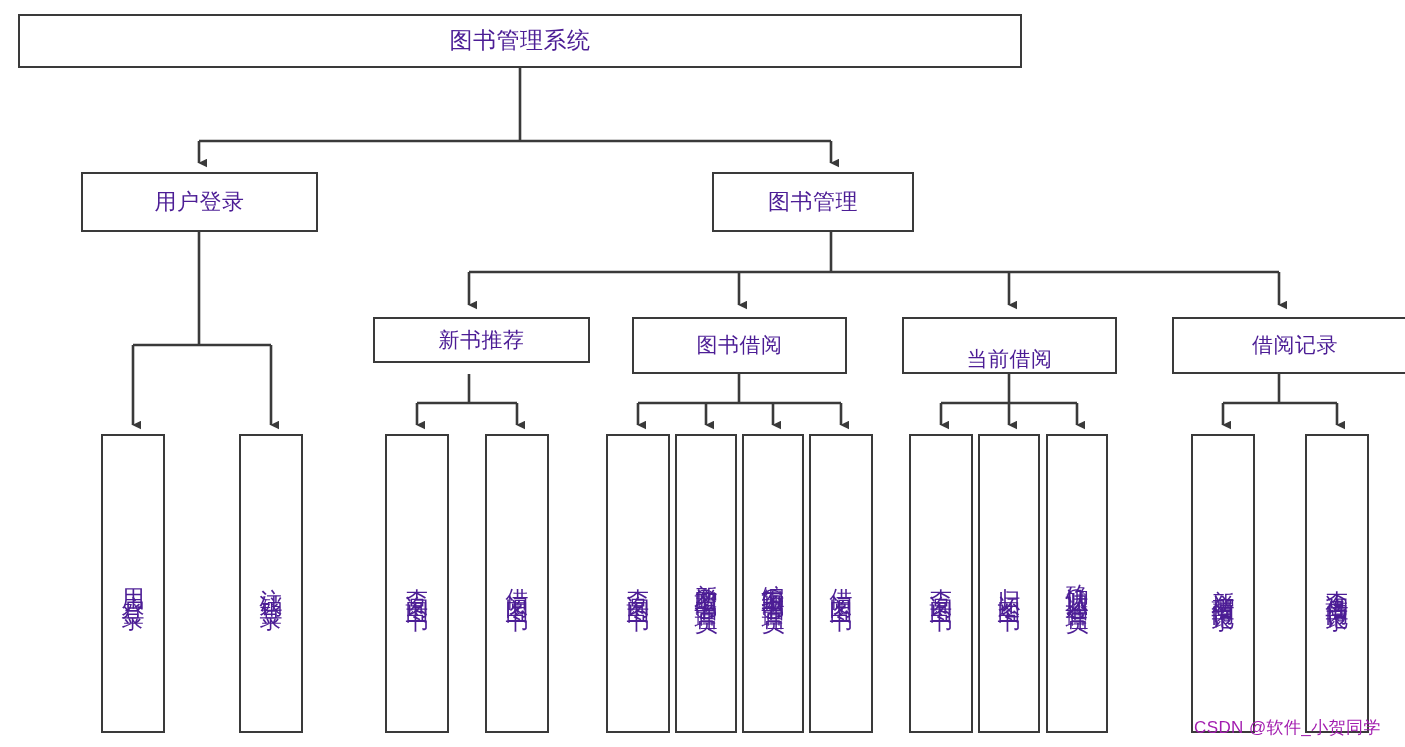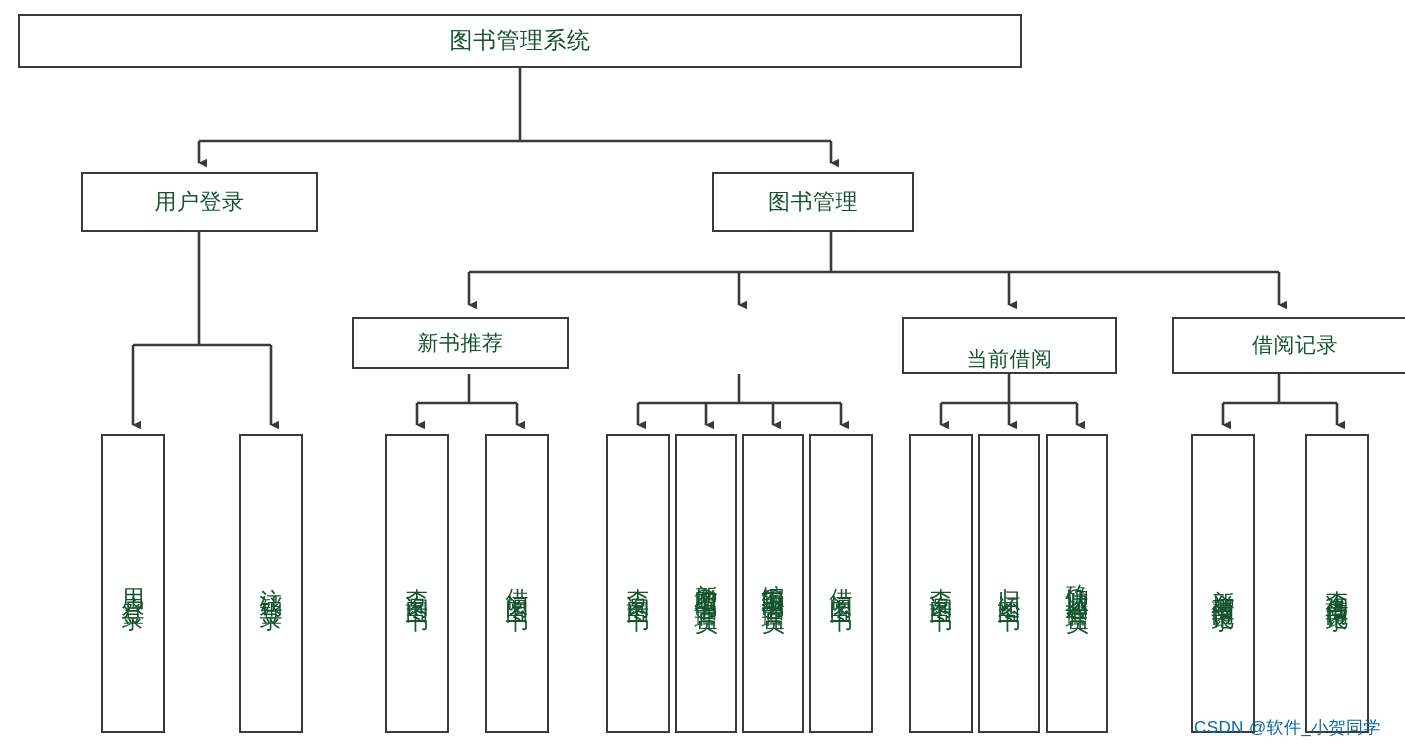--- a/index.html
+++ b/index.html
@@ -27,21 +27,21 @@
     pointer-events: none;
   }
   .node {
     position: absolute;
     box-sizing: border-box;
     border: 2.5px solid #3a3a3a;
     background: #ffffff;
     display: flex;
     align-items: center;
     justify-content: center;
-    color: #14532d;
+    color: #4c1d95;
   }
   .node-label {
     display: block;
     line-height: 1.18;
     letter-spacing: 0.5px;
     white-space: nowrap;
   }
   
   .node.horiz .node-label {
     writing-mode: horizontal-tb;
@@ -62,21 +62,21 @@
   }
   .node.vert.tall-text .node-label {
     letter-spacing: 4px;
   }
   .size-root  { font-size: 23px; }
   .size-l2    { font-size: 22px; }
   .size-l3    { font-size: 21px; }
   .size-leaf  { font-size: 23px; }
   .watermark {
     position: absolute;
-    color: #0369a1;
+    color: #a21caf;
     font-size: 17px;
     white-space: nowrap;
     font-family: "Liberation Sans", "DejaVu Sans", sans-serif;
     letter-spacing: 0.4px;
   }
 </style>
 </head>
 <body>
 
 <div id="diagram-root">
@@ -136,22 +136,25 @@
     <span class="node-label">图书管理系统</span>
   </div>
 
   <div class="node horiz size-l2" style="left:81px; top:172px; width:237px; height:60px;">
     <span class="node-label">用户登录</span>
   </div>
   <div class="node horiz size-l2" style="left:712px; top:172px; width:202px; height:60px;">
     <span class="node-label">图书管理</span>
   </div>
 
-  <div class="node horiz size-l3" style="left:352px; top:317px; width:217px; height:52px;">
+  <div class="node horiz size-l3" style="left:373px; top:317px; width:217px; height:46px;">
     <span class="node-label">新书推荐</span>
+  </div>
+  <div class="node horiz size-l3" style="left:632px; top:317px; width:215px; height:57px;">
+    <span class="node-label">图书借阅</span>
   </div>
   <div class="node horiz size-l3" style="left:902px; top:317px; width:215px; height:57px;align-items:flex-end;">
     <span class="node-label">当前借阅</span>
   </div>
   <div class="node horiz size-l3" style="left:1172px; top:317px; width:246px; height:57px;">
     <span class="node-label">借阅记录</span>
   </div>
 
   <div class="node vert size-leaf" style="left:101px; top:434px; width:64px; height:299px;">
     <span class="node-label">用户登录</span>

